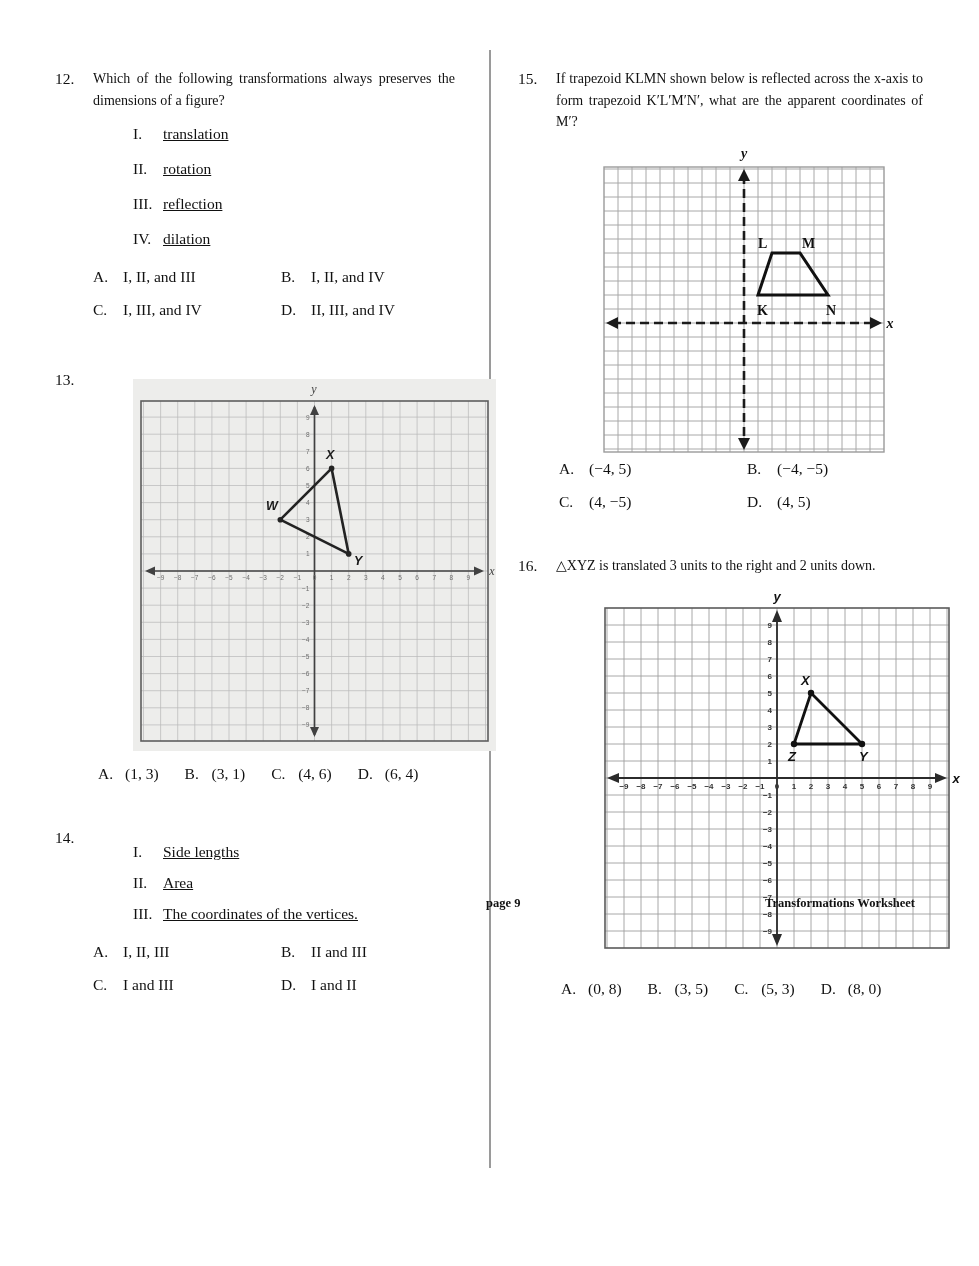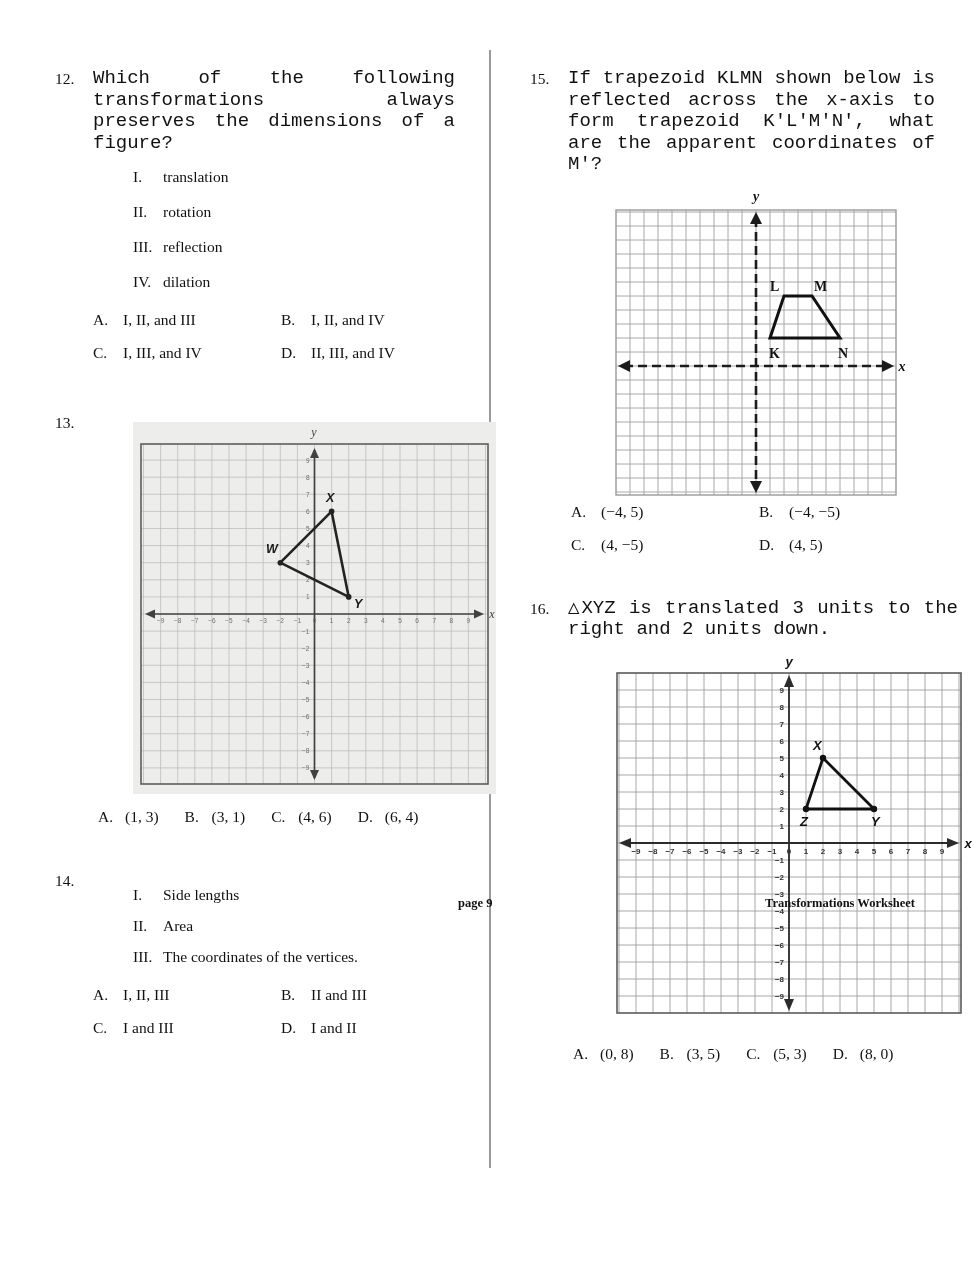--- a/index.html
+++ b/index.html
@@ -16,43 +16,42 @@
 
   .divider {
     position: absolute;
     left: 489px; top: 50px;
     width: 2px; height: 1118px;
     background: #9a9a9a;
   }
 
   .col { position: absolute; top: 68px; }
   .col-left  { left: 55px;  width: 400px; }
-  .col-right { left: 530px; width: 405px; }
+  .col-right { left: 518px; width: 405px; }
 
   .q { display: flex; margin-bottom: 0px; }
   .qnum {
     width: 38px; flex: 0 0 38px;
     font-size: 15.5px; line-height: 21px;
     text-align: left;
   }
   .qbody { flex: 1 1 auto; }
   .qtext {
-    font-size: 19px; line-height: 21.5px;
+    font-size: 14px; line-height: 21.5px;
     text-align: justify; text-justify: inter-word;
     hyphens: none;
-    font-family: Liberation Mono, monospace;
   }
 
   .romans { margin: 12px 0 0 40px; }
   .roman-row {
     display: flex; font-size: 15.5px; line-height: 21px;
     margin-bottom: 14px;
   }
   .roman-lab { width: 30px; flex: 0 0 30px; }
-  .roman-txt { flex: 1 1 auto; }
+  .roman-txt { flex: 1 1 auto; text-decoration: underline; }
 
   .choices2 { margin-top: 18px; }
   .choice-row { display: flex; margin-bottom: 13px; }
   .choice {
     display: flex; font-size: 15.5px; line-height: 20px;
   }
   .choice-a { width: 188px; flex: 0 0 188px; }
   .choice-b { flex: 1 1 auto; }
   .ch-lab { width: 30px; flex: 0 0 30px; }
   .ch-val { flex: 1 1 auto; }
@@ -62,21 +61,21 @@
     padding-left: 5px;
   }
   .ci { display: flex; }
   .ci .ch-lab { width: 27px; flex: 0 0 27px; }
   .ci .ch-val { margin-right: 26px; white-space: nowrap; }
 
   .footer {
     position: absolute; left: 0; right: 0; bottom: 52px;
     font-size: 12.5px; font-weight: bold;
   }
-  .footer .pg { position: absolute; left: 458px; }
+  .footer .pg { position: absolute; left: 486px; }
   .footer .wk { position: absolute; right: 64px; white-space: nowrap; }
 
   
   .graph-wrap { margin-top: 10px; }
   .graph-13 {
     width: 363px; height: 372px;
     margin-left: 40px;
     background: #f7f7f5;
     position: relative;
     filter: blur(0.25px) contrast(0.92);

